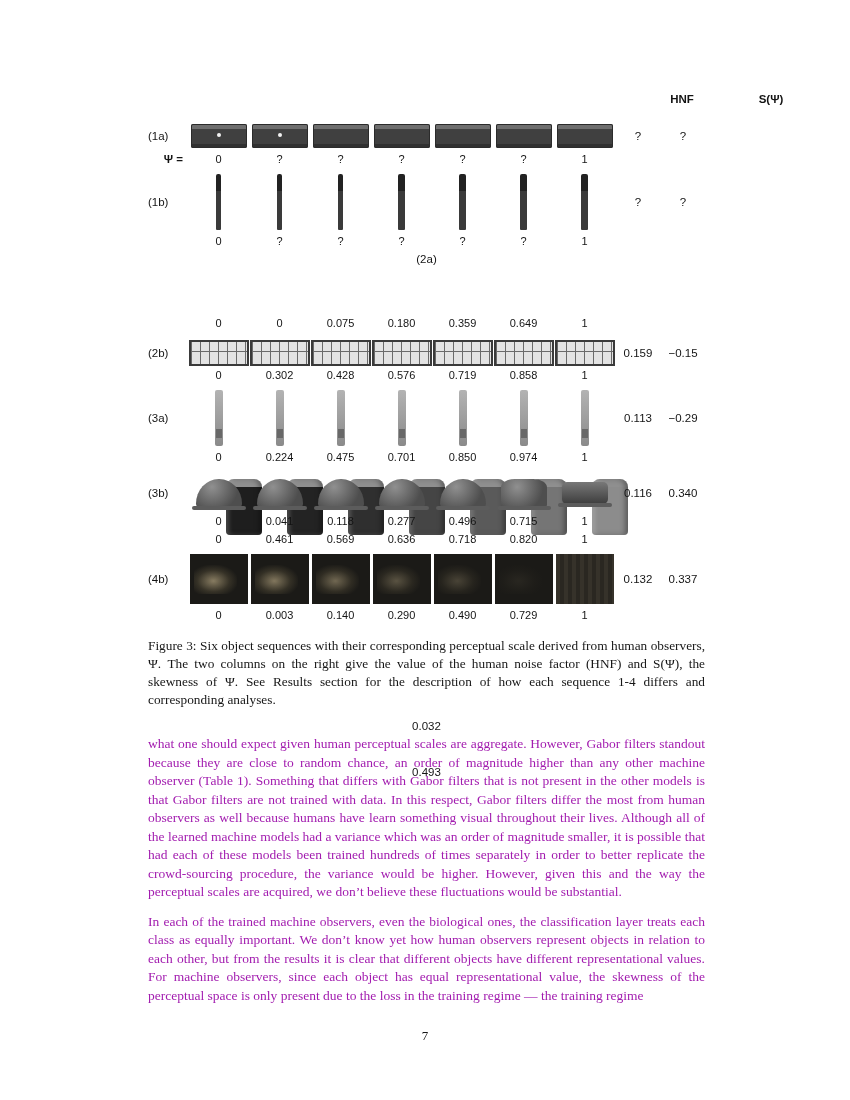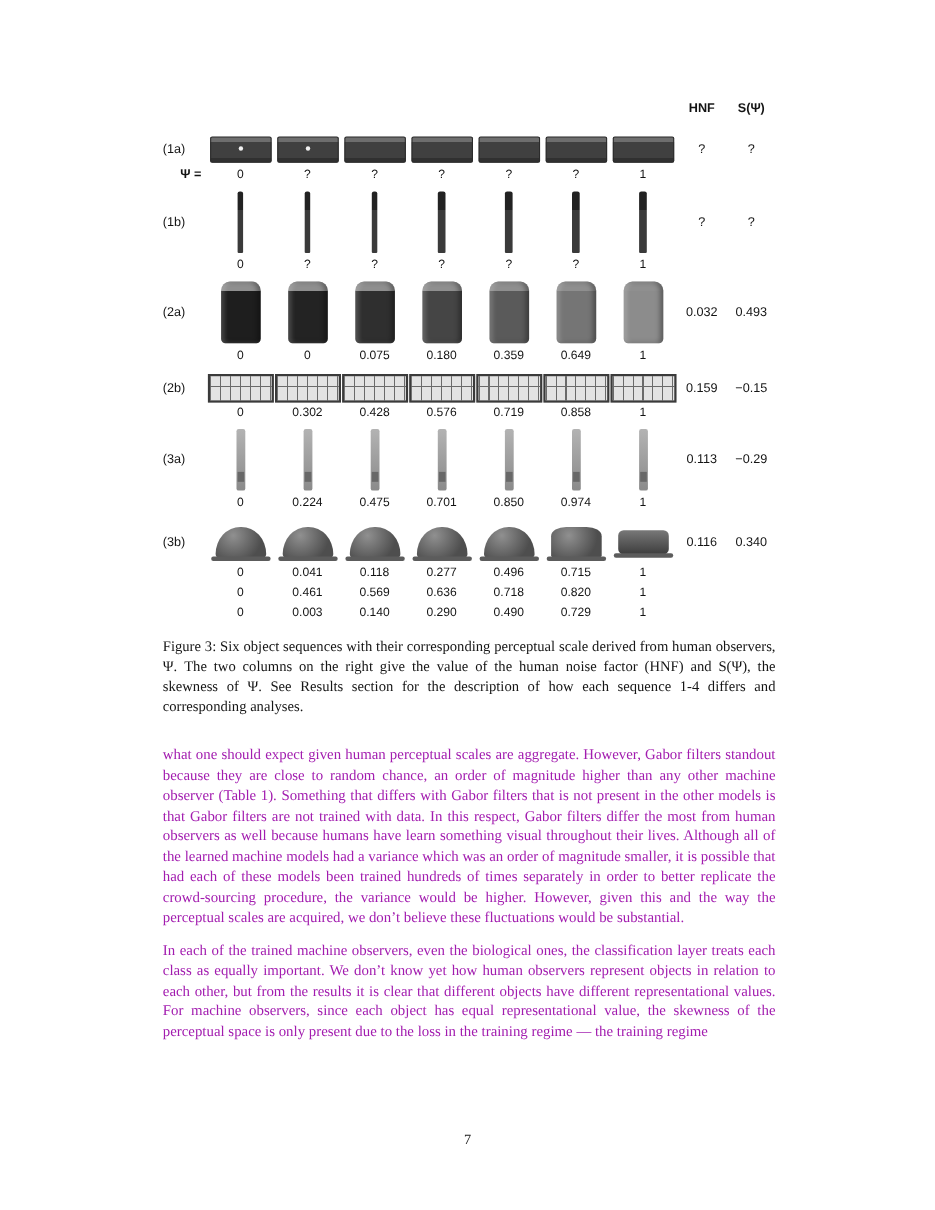--- a/index.html
+++ b/index.html
@@ -2,39 +2,39 @@
 <html><head>
 <meta charset="utf-8">
 <style>
   html,body{margin:0;padding:0;background:#fff;}
   .page{width:850px;height:1100px;position:relative;background:#fff;color:#141414;
         font-family:"Liberation Sans",sans-serif;overflow:hidden;}
   .content{padding:93px 145px 0 148px;}
 
   
   .figure{width:557px;}
-  .fig-hdr{display:flex;font-weight:bold;font-size:11.5px;}
+  .fig-hdr{display:flex;font-weight:bold;font-size:11.5px;gap:44px;}
   .hdr-spacer{flex:0 0 467px;}
   .side-hdr{flex:0 0 46px;text-align:center;}
   .side-hdr.s{flex:0 0 44px;}
 
   .fig-row{display:flex;align-items:center;}
   .row-label{flex:0 0 40px;font-size:11.5px;}
   .row-label.psi{font-weight:bold;text-align:right;padding-right:5px;box-sizing:border-box;font-size:11.5px;}
   .cells{flex:0 0 427px;display:flex;}
   .cell{flex:0 0 61px;display:flex;align-items:center;justify-content:center;}
   .side-val{flex:0 0 46px;text-align:center;font-size:11.5px;}
   .side-val.s{flex:0 0 44px;}
   .val-row{display:flex;margin:2px 0 6px;}
   .vals{flex:0 0 427px;display:flex;}
   .val{flex:0 0 61px;text-align:center;font-size:11px;}
 
   .r1a{margin-top:16px;height:30px;}
   .r1b{height:62px;}
-  .r2a{margin-top:4px;height:62px;}
+  .r2a{margin-top:4px;height:62px;flex-direction:column;}
   .r2b{margin-top:10px;height:28px;}
   .r3a{margin-top:4px;height:62px;}
   .r3b{margin-top:10px;height:40px;}
   .r4a{margin-top:8px;height:52px;}
   .r4b{margin-top:4px;height:56px;}
 
   
   .obj{display:block;}
   .obj-bed{width:56px;height:24px;border-radius:2px;position:relative;
     background:linear-gradient(180deg,#6e6e6e 0 22%,#404040 22% 82%,#303030 82%);
@@ -373,20 +373,48 @@
           <div class="val">0</div>
           <div class="val">0.461</div>
           <div class="val">0.569</div>
           <div class="val">0.636</div>
           <div class="val">0.718</div>
           <div class="val">0.820</div>
           <div class="val">1</div>
         </div>
       </div>
 
+      <div class="fig-row r4b">
+        <div class="row-label">(4b)</div>
+        <div class="cells row-4b">
+          <div class="cell">
+              <div class="obj obj-dark"></div>
+            </div>
+          <div class="cell">
+              <div class="obj obj-dark"></div>
+            </div>
+          <div class="cell">
+              <div class="obj obj-dark"></div>
+            </div>
+          <div class="cell">
+              <div class="obj obj-dark"></div>
+            </div>
+          <div class="cell">
+              <div class="obj obj-dark"></div>
+            </div>
+          <div class="cell">
+              <div class="obj obj-dark"></div>
+            </div>
+          <div class="cell">
+              <div class="obj obj-dark"></div>
+            </div>
+        </div>
+        <div class="side-val">0.132</div>
+        <div class="side-val s">0.337</div>
+      </div>
       <div class="val-row">
         <div class="row-label"></div>
         <div class="vals">
           <div class="val">0</div>
           <div class="val">0.003</div>
           <div class="val">0.140</div>
           <div class="val">0.290</div>
           <div class="val">0.490</div>
           <div class="val">0.729</div>
           <div class="val">1</div>

